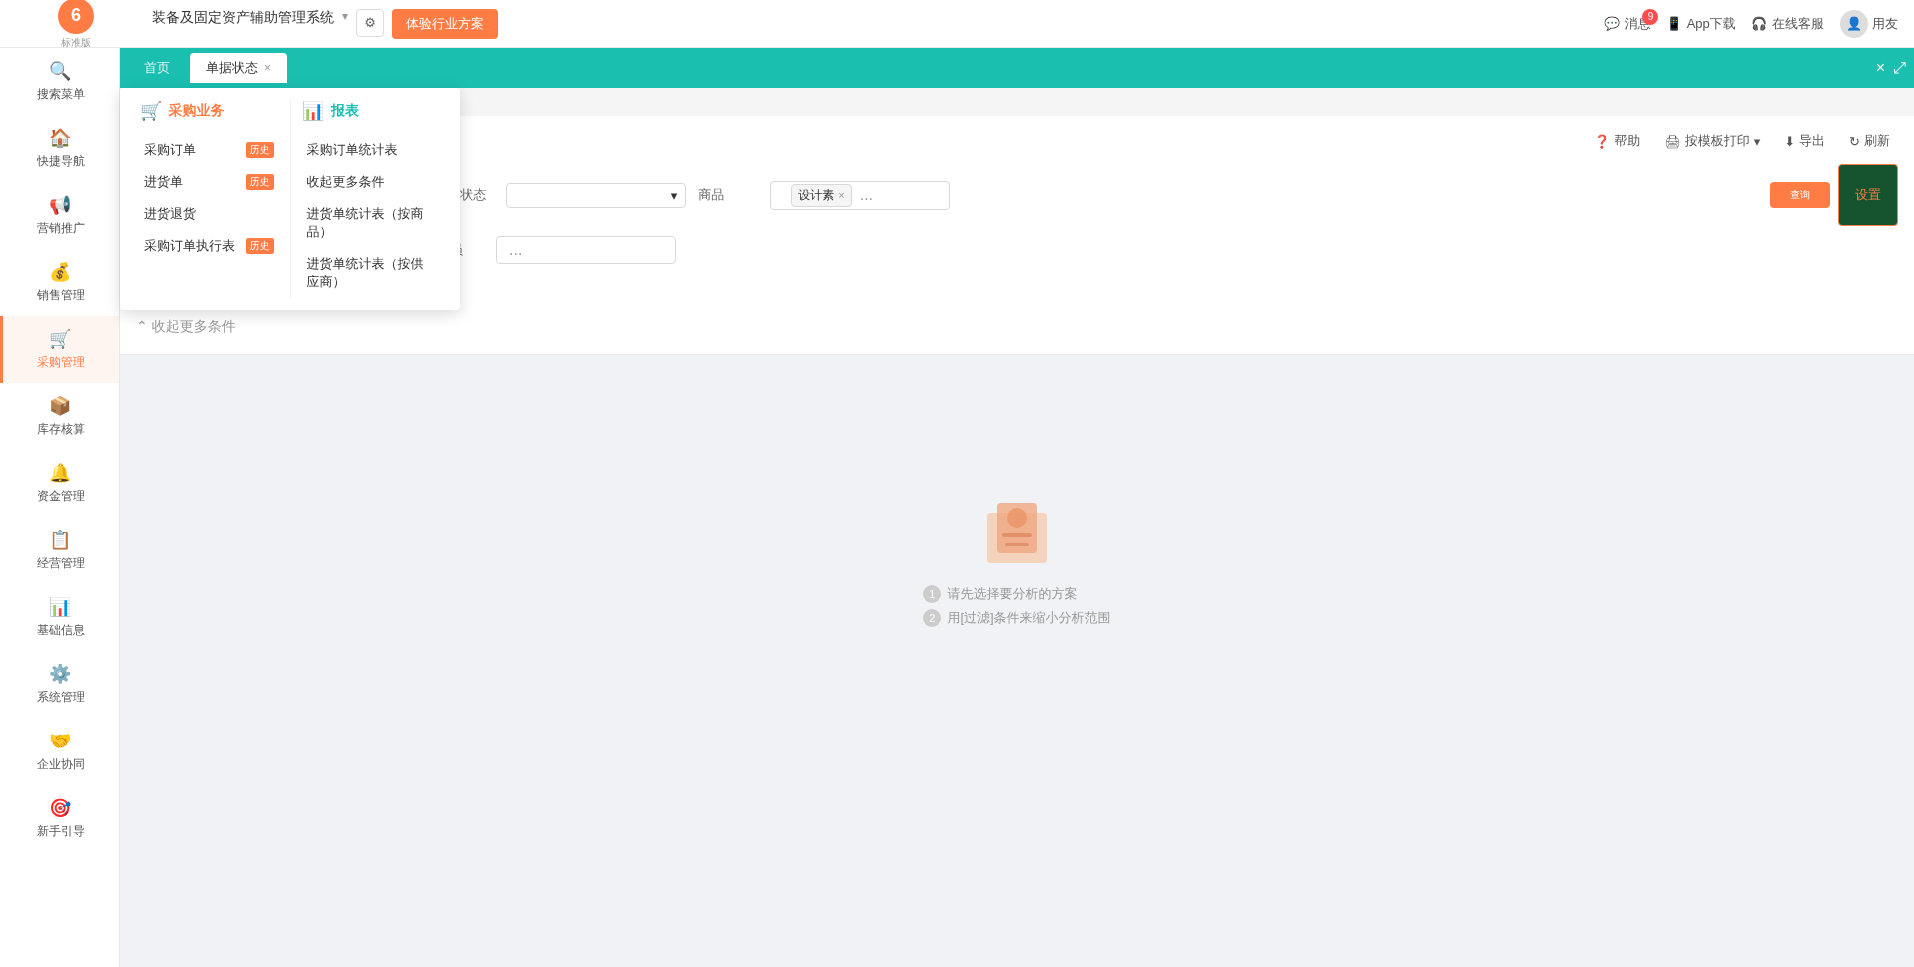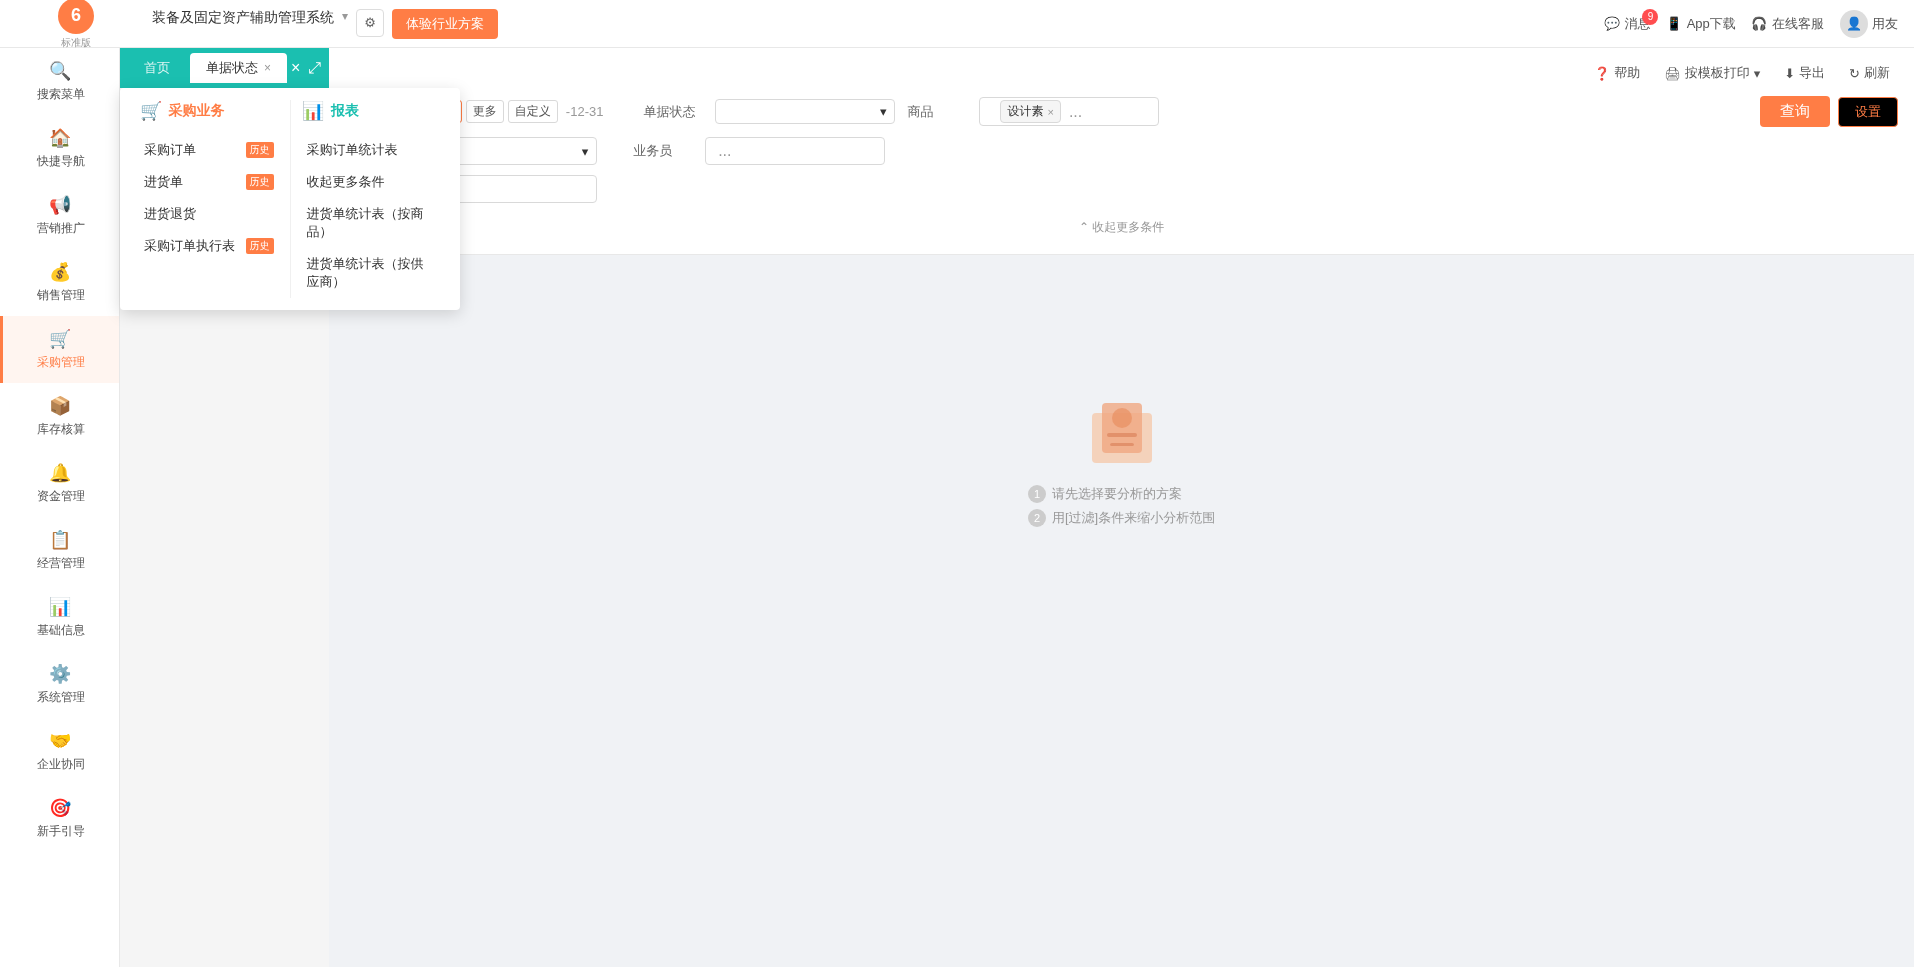--- a/index.html
+++ b/index.html
@@ -131,21 +131,22 @@
       display: flex;
       align-items: center;
       justify-content: space-around;
     }
 
     
     .main-content {
       position: fixed;
       top: 48px; left: 120px; right: 0; bottom: 0;
       display: flex;
-      flex-direction: row;
+      flex-direction: column;
+      gap: 28px;
     }
 
     
     .tab-bar {
       height: 40px;
       background: #1bbfb0;
       display: flex;
       align-items: center;
       padding: 0 8px;
       gap: 4px;
@@ -252,36 +253,35 @@
       cursor: pointer;
       padding: 4px 8px;
     }
     .query-btn {
       background: #ff7d45;
       color: white;
       border: none;
       padding: 6px 20px;
       border-radius: 4px;
       cursor: pointer;
-      font-size: 15px;
+      font-size: 10px;
     }
     .setting-btn {
       border: 1px solid #ff7d45;
       color: #ff7d45;
-      padding: 5px 16px;
+      padding: 21px 16px;
       border-radius: 4px;
       cursor: pointer;
       font-size: 13px;
-      background: #000000;
+      background: #14532d;
     }
     .filter-divider {
-      text-align: center;
       padding: 6px 0;
       color: #999;
-      font-size: 12px;
+      font-size: 14px;
       cursor: pointer;
     }
     .dots-btn {
       color: #999;
       cursor: pointer;
       font-size: 16px;
       padding: 0 4px;
     }
 
     

